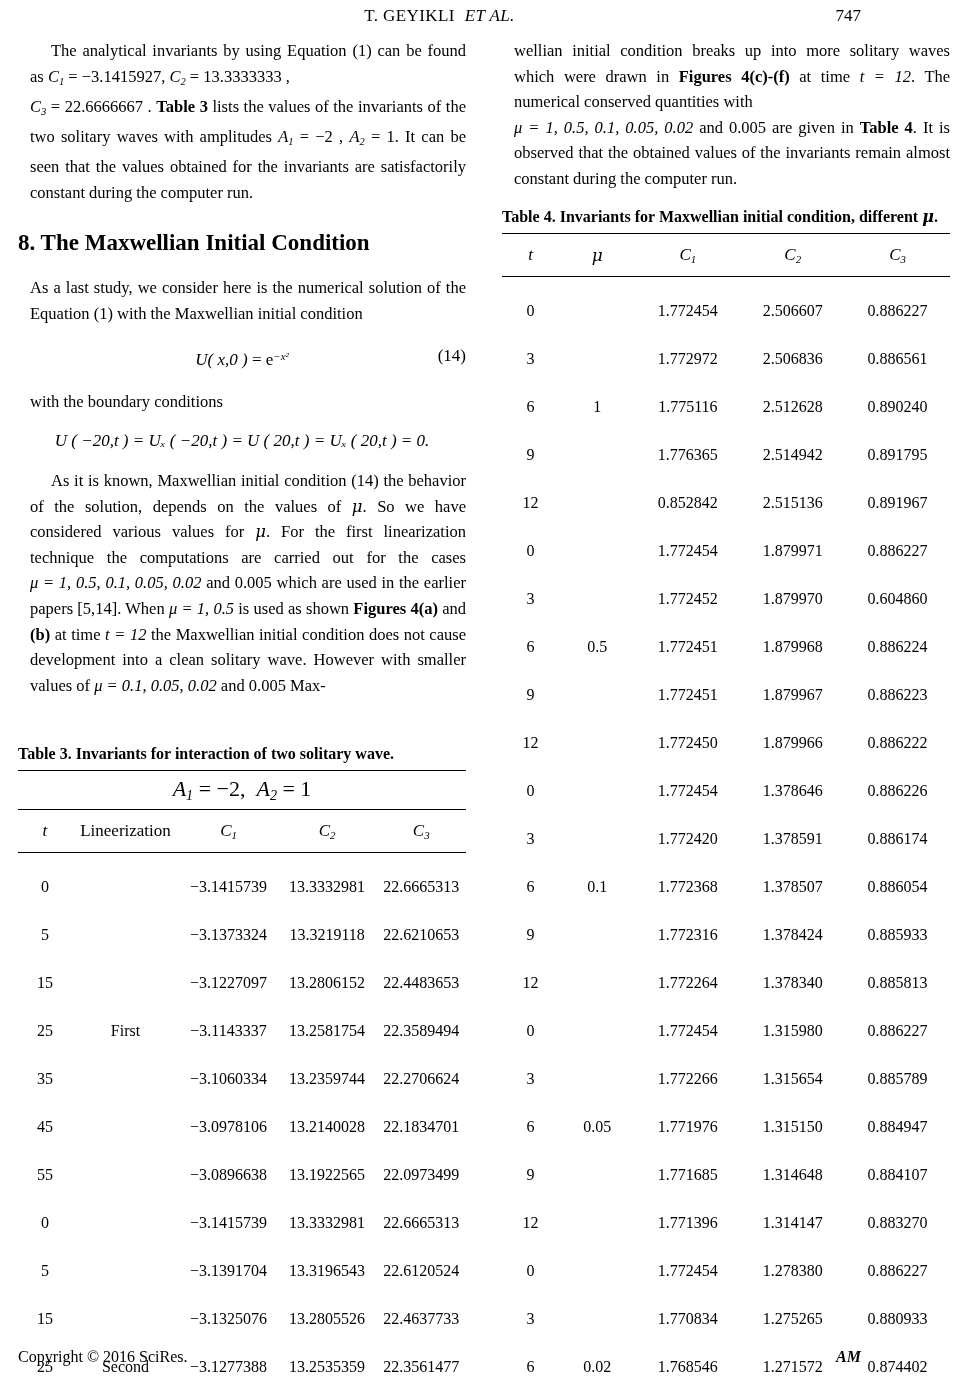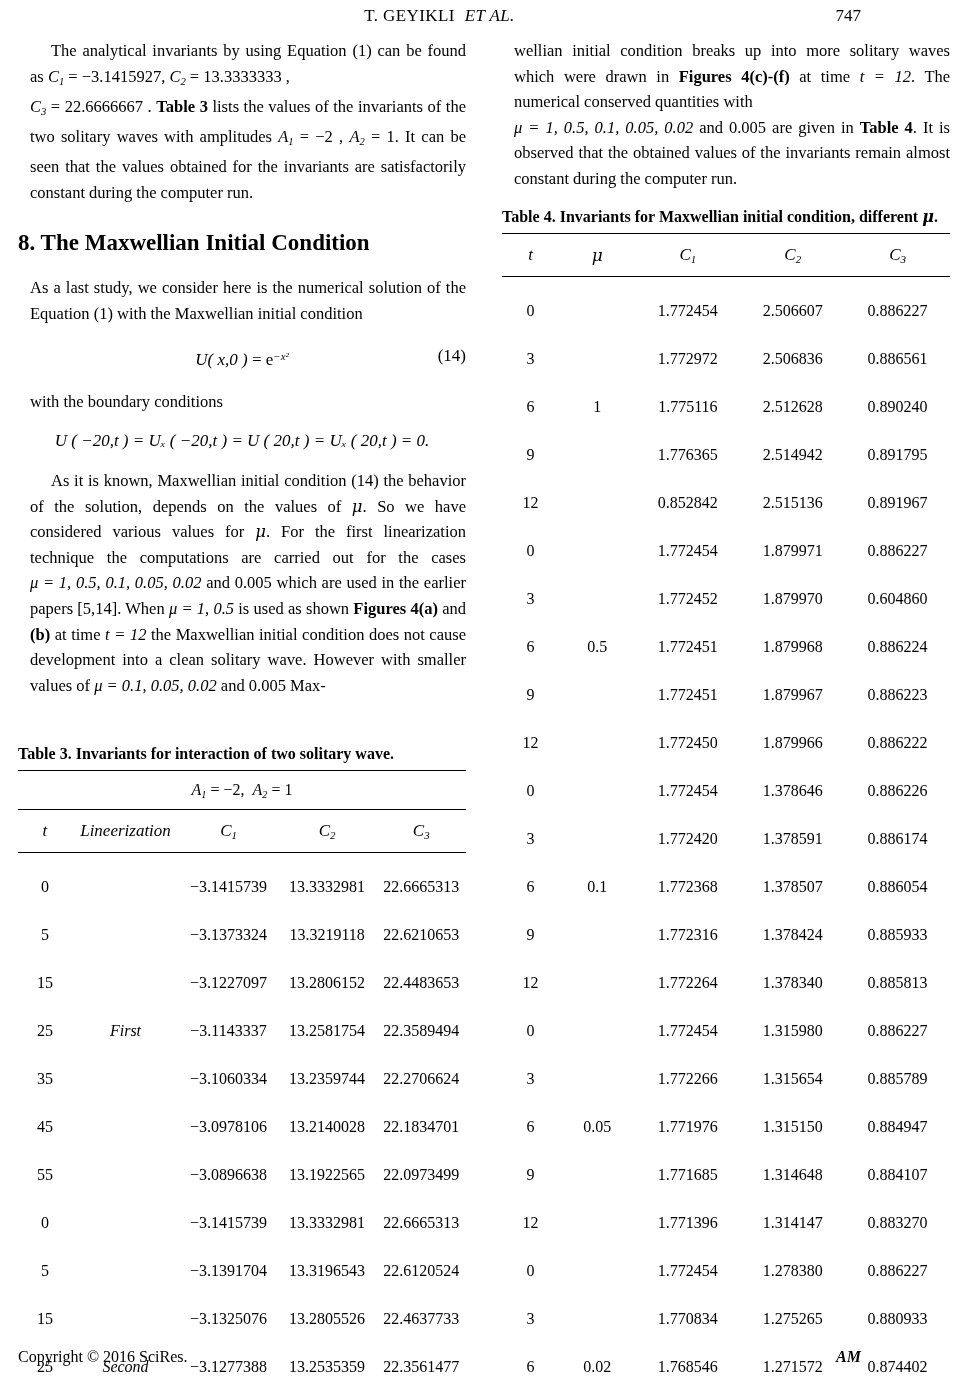--- a/index.html
+++ b/index.html
@@ -128,27 +128,27 @@
     vertical-align: middle;
   }
   .rule-top td    { border-top: 1.6px solid #000; }
   .rule-mid td    { border-top: 1.1px solid #000; }
   tr.hdr td {
     height: 42px;
     font-size: 17px;
   }
   tr.span td {
     height: 38px;
-    font-size: 16px;
+    font-size: 22px;
   }
   tr.d td {
     height: 48px;
   }
   td.c-t   { width: 12%;  text-align: center; }
-  td.c-lin { width: 24%;  text-align: center; font-style: italic; }
+  td.c-lin { width: 24%;  text-align: center; }
   td.c-mu  { width: 16%;  text-align: center; }
   td.c-v   { width: 22%;  text-align: center; }
   .spacer-row td { height: 10px; }
 
   
   .t3-wrap {
     position: absolute;
     left: 18px;
     top: 745px;
     width: 448px;

